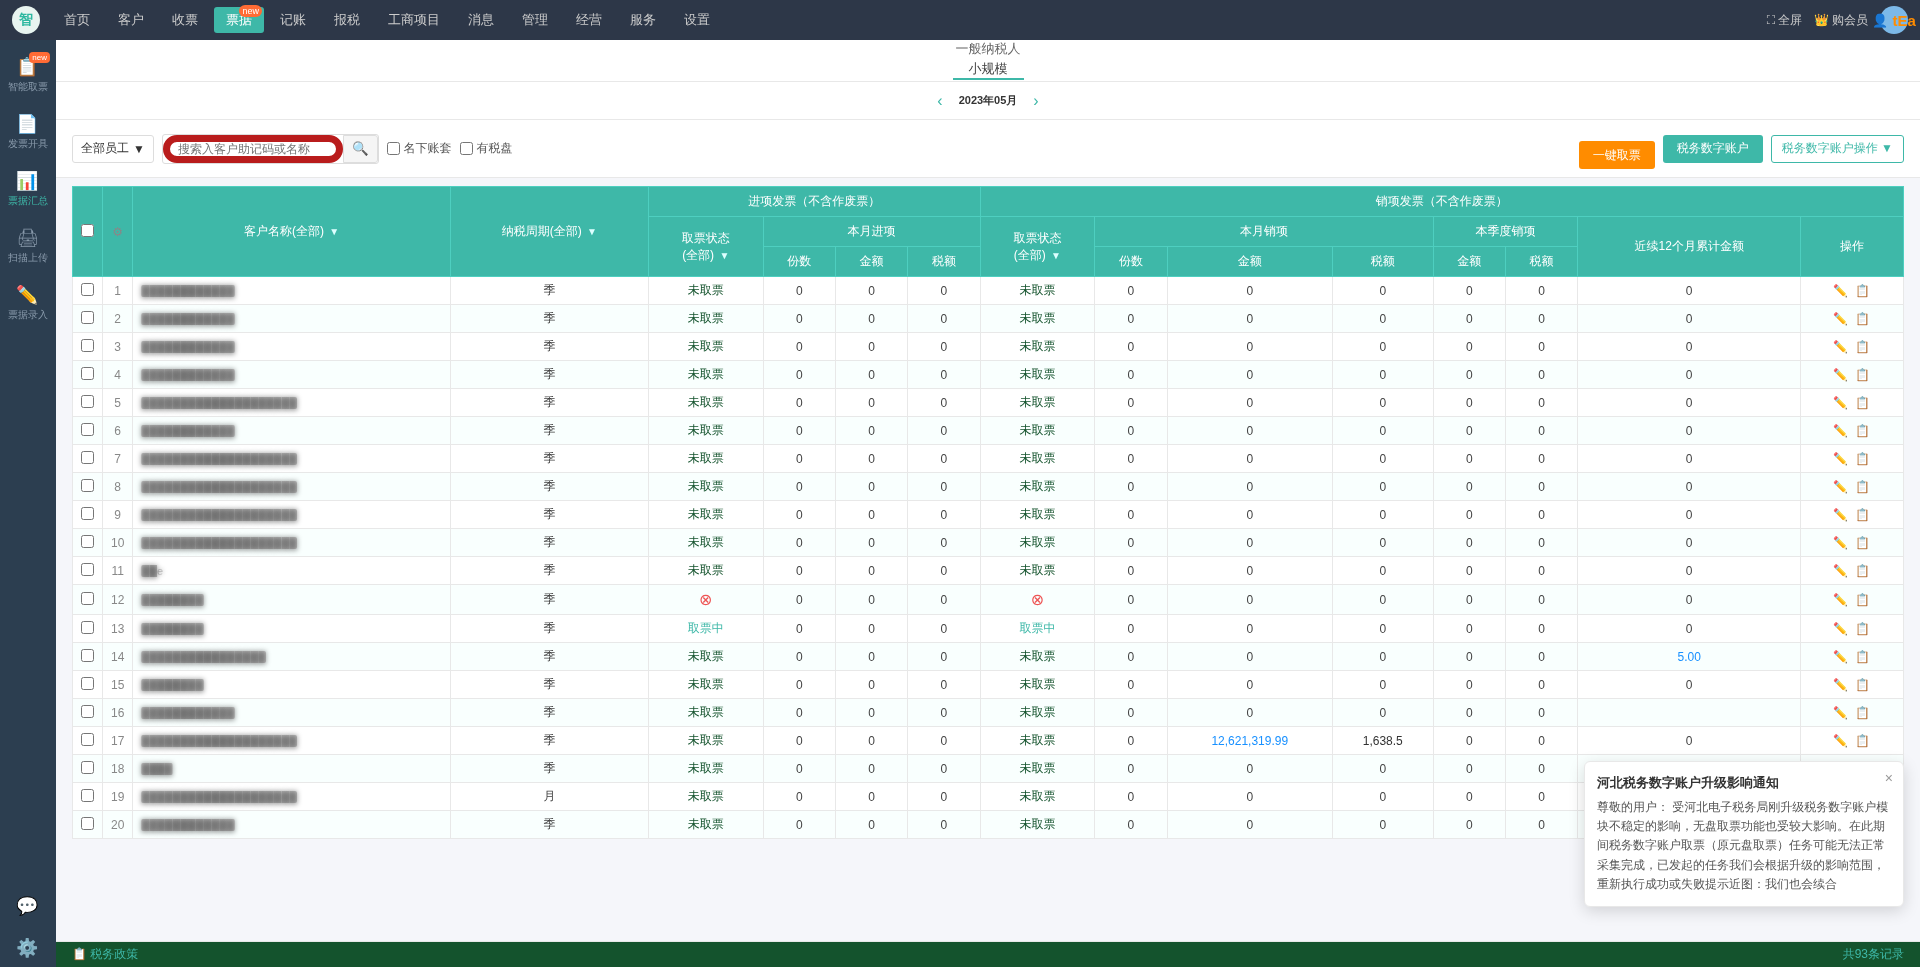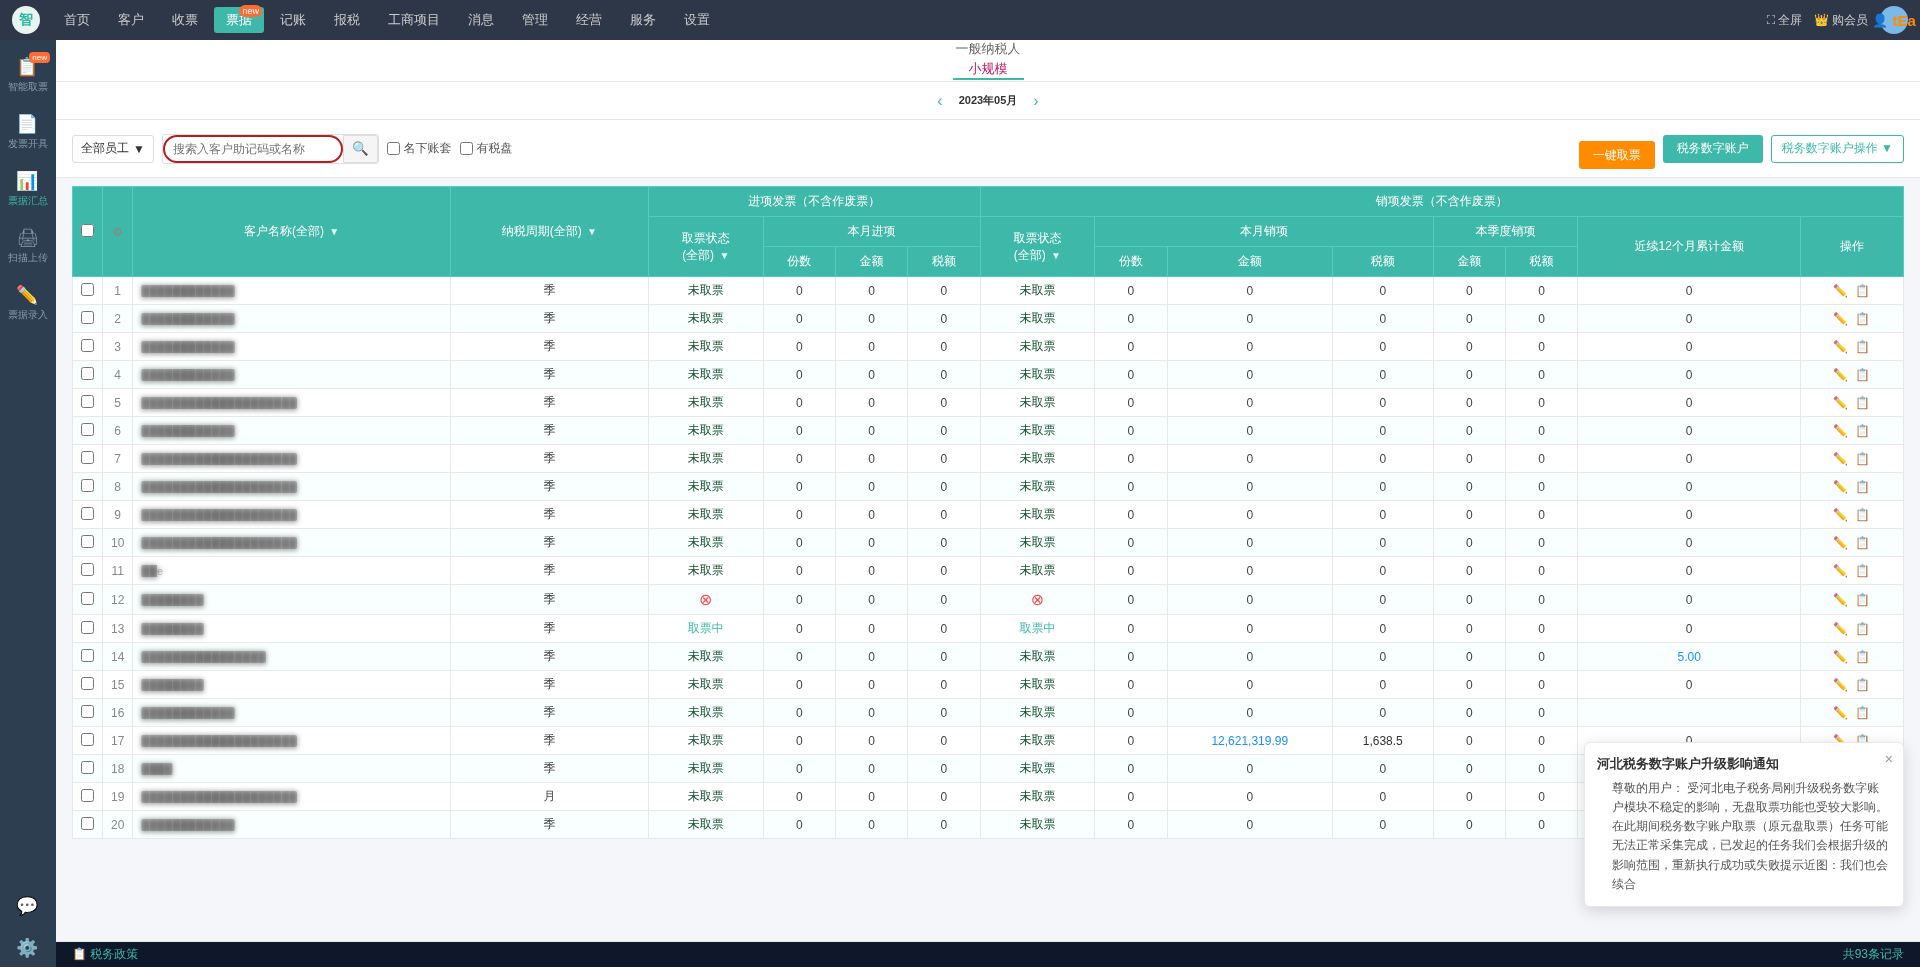--- a/index.html
+++ b/index.html
@@ -26,37 +26,37 @@
     .sidebar-item .s-icon { font-size: 18px; }
     .sidebar-item .s-label { font-size: 10px; text-align: center; line-height: 1.2; }
     .sidebar-new-badge { position: absolute; top: 4px; right: 6px; background: #ff6b35; color: #fff; font-size: 8px; padding: 1px 3px; border-radius: 4px; }
 
     
     .content { flex: 1; display: flex; flex-direction: column; overflow: hidden; background: #f5f6fa; }
 
     
     .sub-tabs { background: #fff; border-bottom: 1px solid #e8e8e8; padding: 0 16px; display: flex; align-items: center; gap: 0; height: 42px; flex-direction: column; }
     .sub-tab { padding: 0 16px; height: 42px; display: flex; align-items: center; cursor: pointer; color: #666; font-size: 13px; border-bottom: 2px solid transparent; }
-    .sub-tab.active { color: #be185d; border-bottom: 2px solid #3eb8a8; font-weight: 500; }
+    .sub-tab.active { color: #404040; border-bottom: 2px solid #3eb8a8; font-weight: 500; }
     .sub-tab-divider { color: #ccc; margin: 0 4px; }
     .sub-tab-extra { display: flex; align-items: center; gap: 4px; color: #666; cursor: pointer; }
     .sub-tab-extra .arrow { font-size: 10px; }
     .sub-tabs-right { margin-left: auto; display: flex; align-items: center; gap: 12px; font-size: 12px; color: #3eb8a8; }
     .sub-tabs-right span { cursor: pointer; display: flex; align-items: center; gap: 3px; }
 
     
     .date-nav { background: #fff; border-bottom: 1px solid #e8e8e8; padding: 0 16px; display: flex; align-items: center; height: 38px; }
     .date-nav-center { display: flex; align-items: center; gap: 12px; margin: 0 auto; }
     .date-arrow { cursor: pointer; color: #3eb8a8; font-size: 16px; padding: 0 4px; }
     .date-text { font-size: 11px; font-weight: 700; color: #333; }
 
     
     .toolbar { background: #fff; padding: 8px 16px; display: flex; align-items: center; gap: 8px; border-bottom: 1px solid #e8e8e8; }
     .toolbar-select { border: 1px solid #ddd; border-radius: 3px; padding: 4px 8px; font-size: 12px; background: #fff; cursor: pointer; display: flex; align-items: center; gap: 4px; height: 28px; }
-    .toolbar-search { border: 2px solid #b91c1c; border-radius: 14px; padding: 4px 8px; font-size: 12px; width: 180px; height: 28px; outline: none; }
+    .toolbar-search { border: 7px solid #b91c1c; border-radius: 14px; padding: 4px 8px; font-size: 12px; width: 180px; height: 28px; outline: none; }
     .toolbar-search-btn { border: 1px solid #ddd; border-radius: 0 3px 3px 0; background: #f5f5f5; padding: 4px 8px; cursor: pointer; height: 28px; display: flex; align-items: center; }
     .toolbar-checkbox { display: flex; align-items: center; gap: 4px; cursor: pointer; color: #555; }
     .toolbar-checkbox input { cursor: pointer; }
     .toolbar-spacer { flex: 1; }
     .btn-primary { background: #ff8c00; color: #fff; border: none; padding: 5px 14px; border-radius: 3px; cursor: pointer; font-size: 12px; height: 28px; margin-top: 13px; }
     .btn-teal { background: #3eb8a8; color: #fff; border: none; padding: 5px 14px; border-radius: 3px; cursor: pointer; font-size: 12px; height: 28px; }
     .btn-teal-outline { background: #fff; color: #3eb8a8; border: 1px solid #3eb8a8; padding: 5px 10px; border-radius: 3px; cursor: pointer; font-size: 12px; height: 28px; display: flex; align-items: center; gap: 4px; }
 
     
     .table-container { flex: 1; overflow: auto; padding: 8px 16px; }
@@ -74,25 +74,25 @@
     .gear-icon { color: #888; cursor: pointer; }
     .sort-icon { font-size: 10px; color: #dff; margin-left: 2px; }
 
     
     .th-check { width: 30px; }
     .th-row-num { width: 30px; }
 
     
     .notification-popup { position: fixed; right: 16px; bottom: 60px; width: 320px; background: #fff; border: 1px solid #e8e8e8; border-radius: 6px; box-shadow: 0 4px 16px rgba(0,0,0,0.15); padding: 12px; z-index: 100; }
     .notif-title { font-size: 13px; font-weight: bold; color: #333; margin-bottom: 6px; }
-    .notif-body { font-size: 12px; color: #555; line-height: 1.6; margin-left: 15px; }
+    .notif-body { font-size: 12px; color: #555; line-height: 1.6; }
     .notif-close { position: absolute; top: 8px; right: 10px; cursor: pointer; color: #999; font-size: 14px; }
 
     
-    .status-bar { background: #0f172a; border-top: 1px solid #e8e8e8; padding: 4px 16px; display: flex; align-items: center; gap: 12px; font-size: 12px; color: #3eb8a8; }
+    .status-bar { background: #14532d; border-top: 1px solid #e8e8e8; padding: 4px 16px; display: flex; align-items: center; gap: 12px; font-size: 12px; color: #3eb8a8; }
 
     
     .tea-highlight { color: #ff6600; font-size: 13px; font-weight: bold; position: absolute; top: 6px; right: 10px; }
 
     
     .cb { width: 13px; height: 13px; cursor: pointer; }
   </style>
 </head>
 <body>
 

